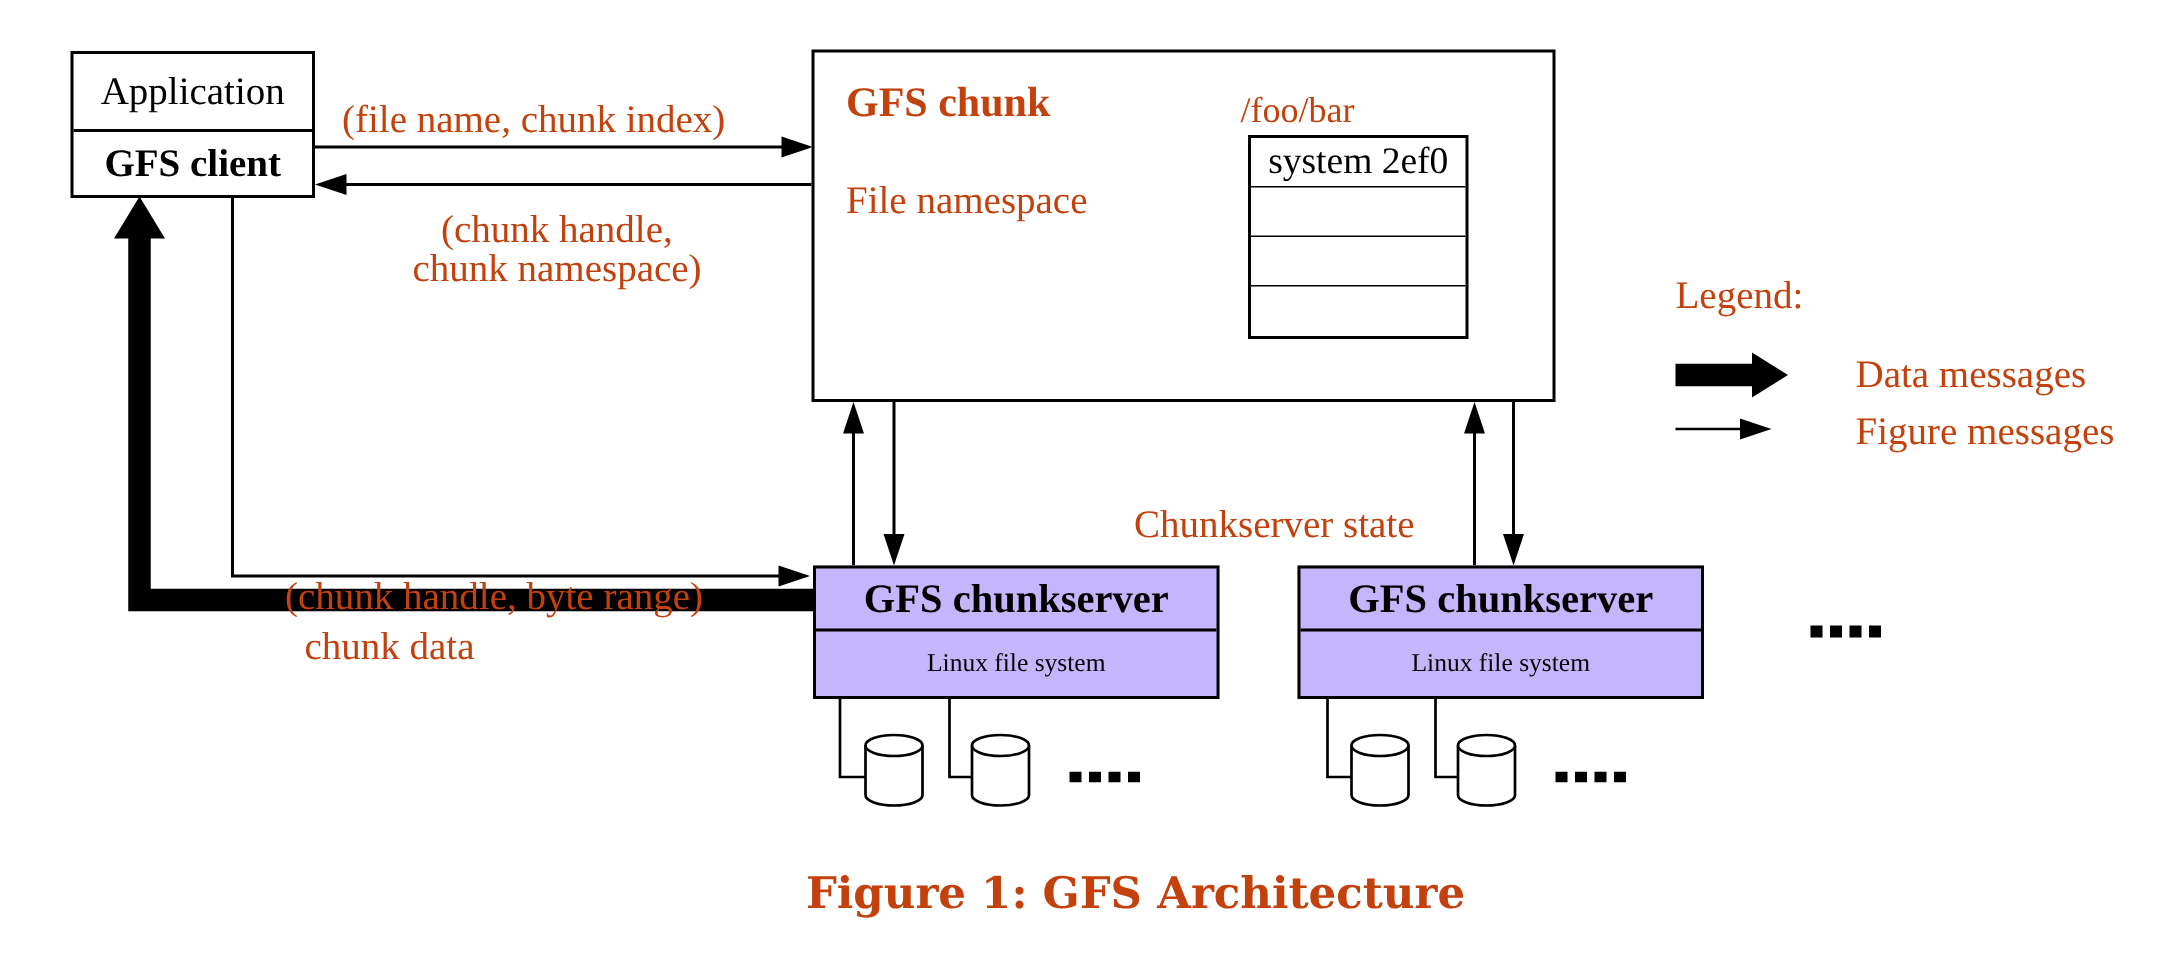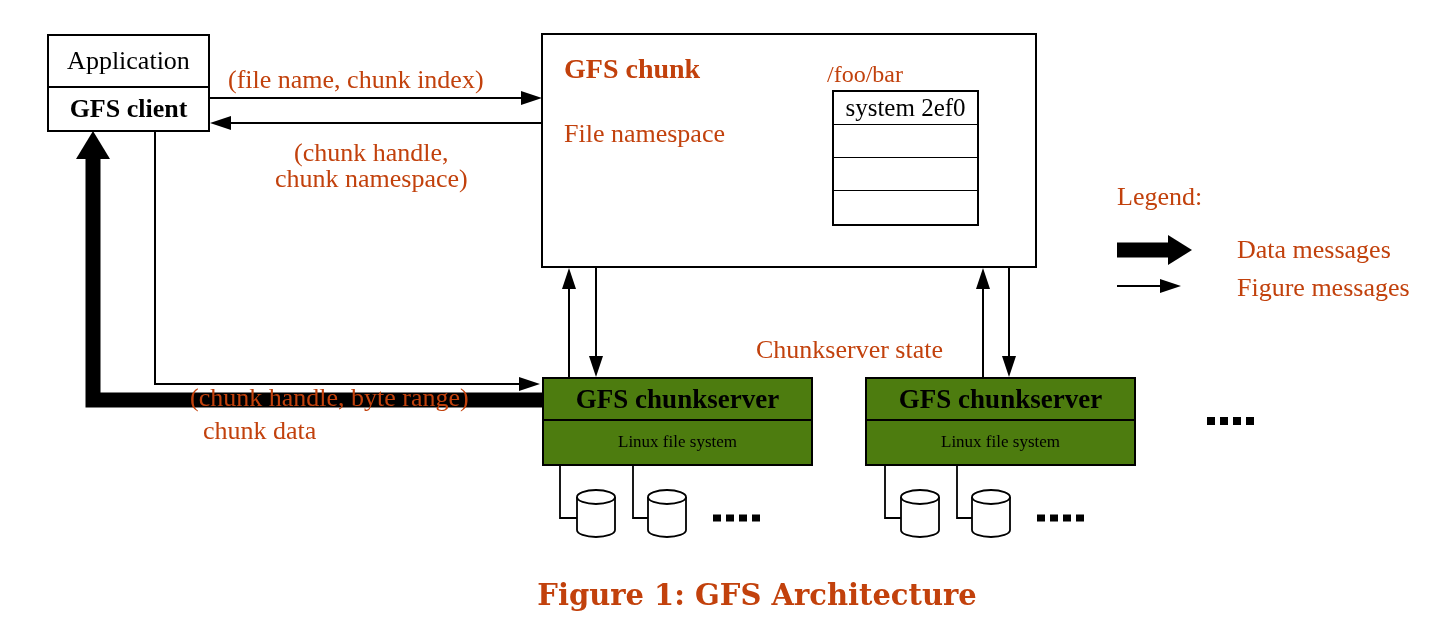--- a/index.html
+++ b/index.html
@@ -21,21 +21,21 @@
   
   #master-box{left:541px;top:33px;width:496px;height:235px;}
   #master-title{left:21px;top:20px;font-size:28px;}
   #file-namespace{left:21px;top:85px;}
   #foobar{left:284px;top:25px;font-size:24px;}
   
   #chunk-table{position:absolute;left:289px;top:55px;width:143px;border:2px solid #000;background:#fff;}
   .chunk-row{height:33px;border-bottom:1.5px solid #000;display:flex;align-items:center;justify-content:center;font-size:25px;box-sizing:border-box;}
   .chunk-row:last-child{border-bottom:none;}
   
-  .cs-box{position:absolute;top:377px;width:271px;height:89px;border:2px solid #000;background:#4d7c0f;box-sizing:border-box;text-align:center;}
+  .cs-box{position:absolute;top:377px;width:271px;height:89px;border:2px solid #000;background:#c4b5fd;box-sizing:border-box;text-align:center;}
   #cs-box-1{left:542px;}
   #cs-box-2{left:865px;}
   .cs-title{height:42px;border-bottom:2px solid #000;font-weight:bold;font-size:27px;}
   .cs-fs{height:41px;font-size:17px;}
   
   #caption{left:725px;top:581px;transform:translateX(-50%);
     font-family:"DejaVu Serif","Liberation Serif",serif;font-weight:bold;font-size:29px;margin-left:32px;}
 </style>
 </head>
 <body>

